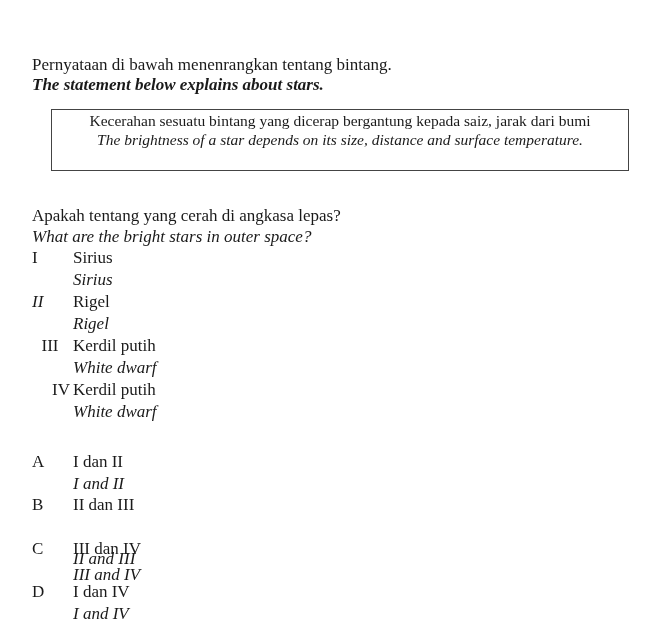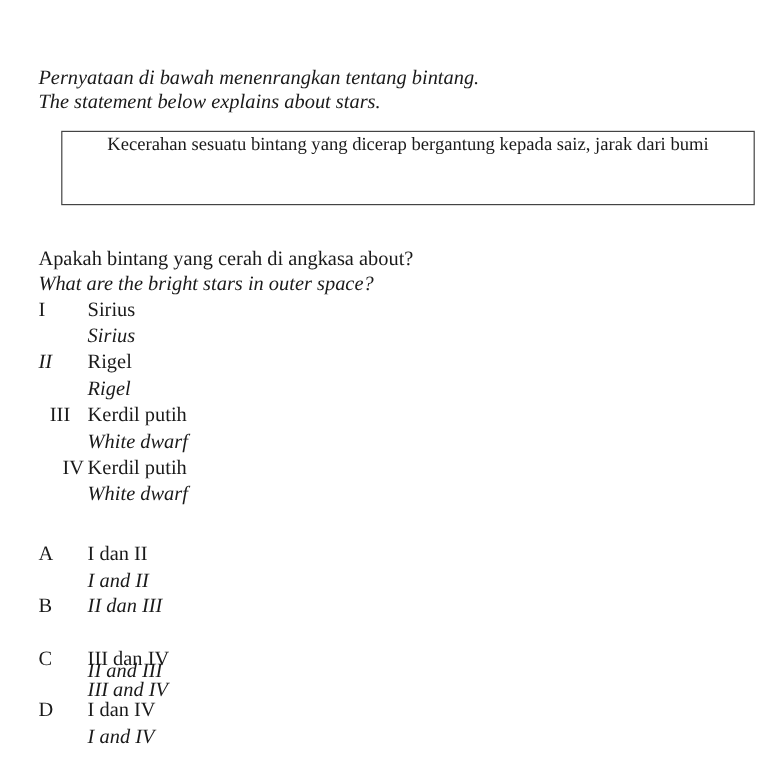--- a/index.html
+++ b/index.html
@@ -44,28 +44,29 @@
     .item-text {
       position: absolute;
       left: 73px;
     }
   </style>
 </head>
 <body>
 
 <div>
 
-  <div class="line" style="left:32px; top:55px;font-style:italic;">Pernyataan di bawah menenrangkan tentang bintang.</div>
-  <div class="line it" style="left:32px; top:75px;">The statement below explains about stars.</div>
+  <div class="line" style="left:32px; top:55px;">Pernyataan di bawah menenrangkan tentang bintang.</div>
+  <div class="line it" style="left:32px; top:75px;font-weight:bold;">The statement below explains about stars.</div>
 
   <div class="stmt-box">
     <div>Kecerahan sesuatu bintang yang dicerap bergantung kepada saiz, jarak dari bumi</div>
+    <div class="it">The brightness of a star depends on its size, distance and surface temperature.</div>
   </div>
 
-  <div class="line" style="left:32px; top:206px;">Apakah bintang yang cerah di angkasa about?</div>
+  <div class="line" style="left:32px; top:206px;">Apakah tentang yang cerah di angkasa lepas?</div>
   <div class="line it" style="left:32px; top:227px;">What are the bright stars in outer space?</div>
 
   <div>
     <div class="line label" style="top:248px;">I</div>
     <div class="line item-text" style="top:248px;">Sirius</div>
     <div class="line item-text it" style="top:270px;">Sirius</div>
   </div>
   <div>
     <div class="line label" style="top:292px;font-style:italic;">II</div>
     <div class="line item-text" style="top:292px;">Rigel</div>
@@ -82,21 +83,21 @@
     <div class="line item-text it" style="top:402px;">White dwarf</div>
   </div>
 
   <div>
     <div class="line label" style="top:452px;">A</div>
     <div class="line item-text" style="top:452px;">I dan II</div>
     <div class="line item-text it" style="top:474px;">I and II</div>
   </div>
   <div>
     <div class="line label" style="top:495px;">B</div>
-    <div class="line item-text" style="top:495px;font-style:italic;">II dan III</div>
+    <div class="line item-text" style="top:495px;">II dan III</div>
     <div class="line item-text it" style="top:517px;margin-top:32px;">II and III</div>
   </div>
   <div>
     <div class="line label" style="top:539px;">C</div>
     <div class="line item-text" style="top:539px;">III dan IV</div>
     <div class="line item-text it" style="top:565px;">III and IV</div>
   </div>
   <div>
     <div class="line label" style="top:582px;">D</div>
     <div class="line item-text" style="top:582px;">I dan IV</div>

